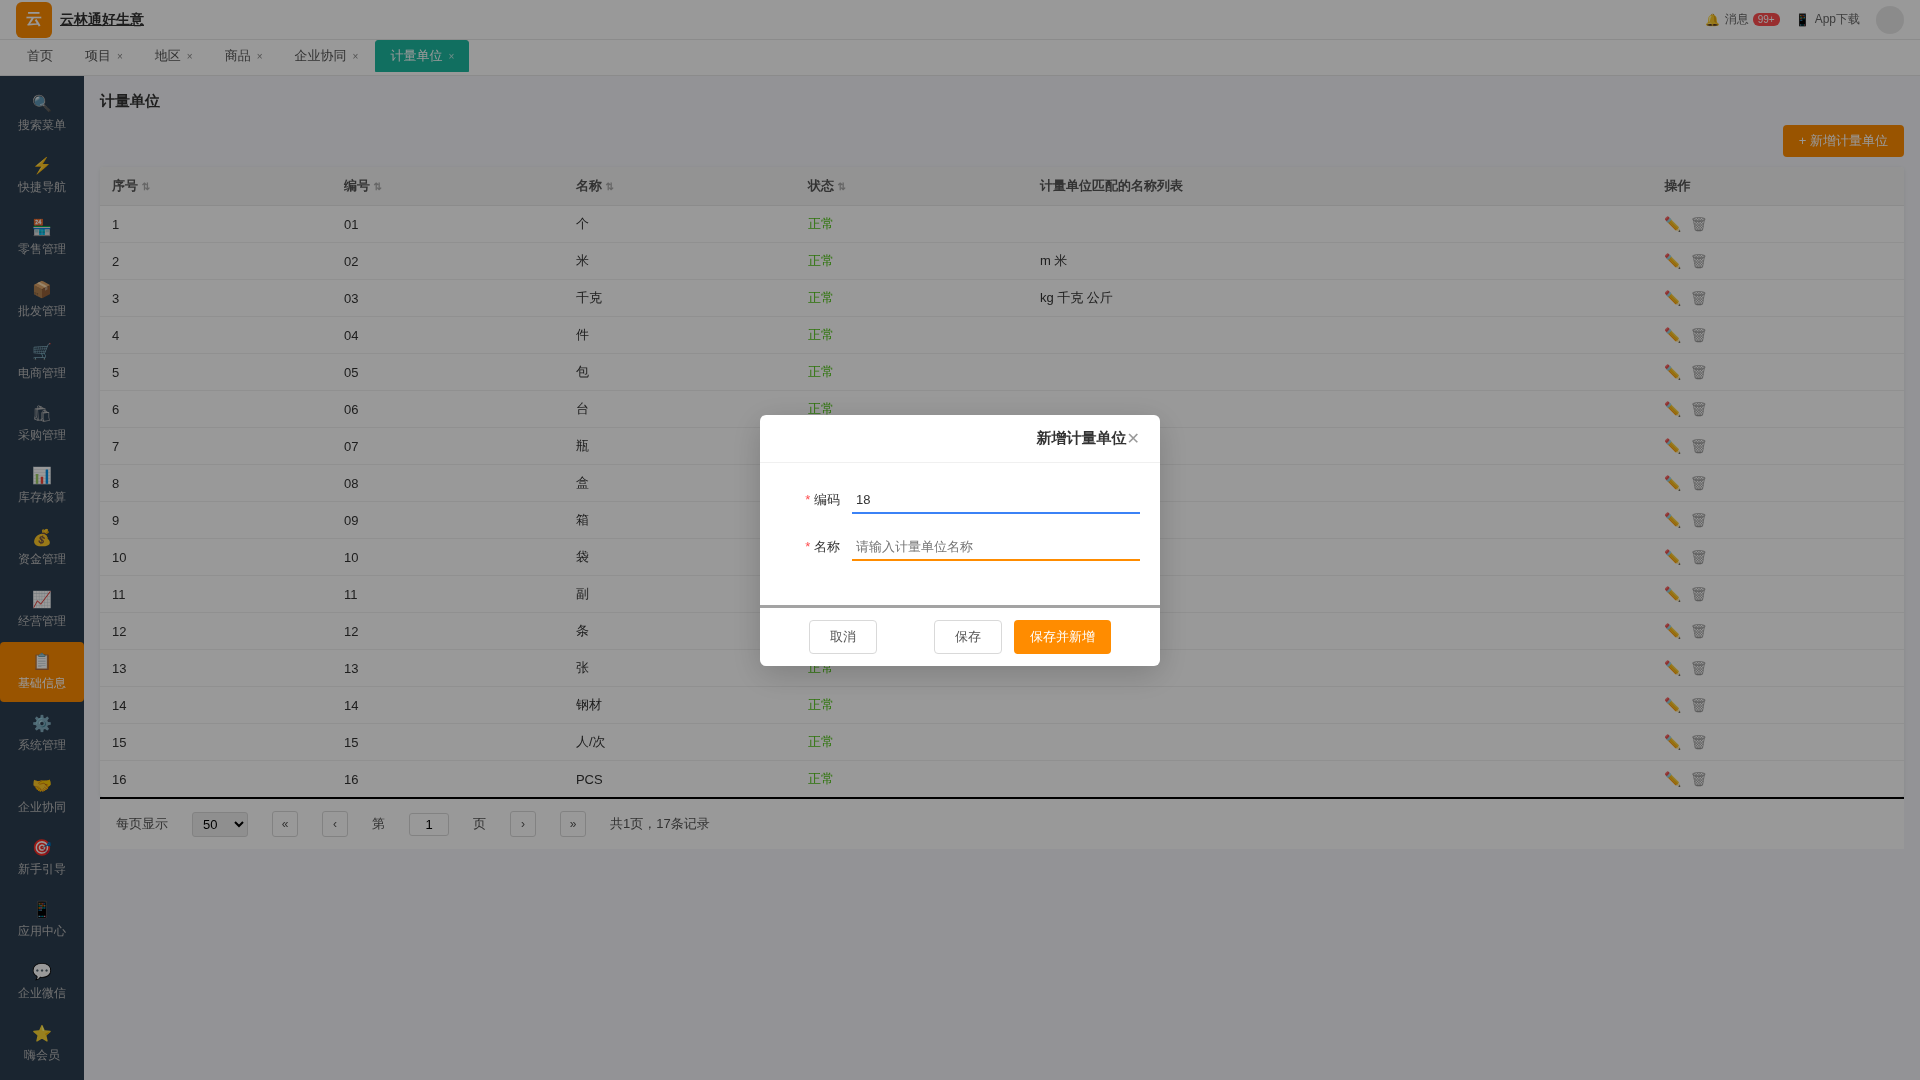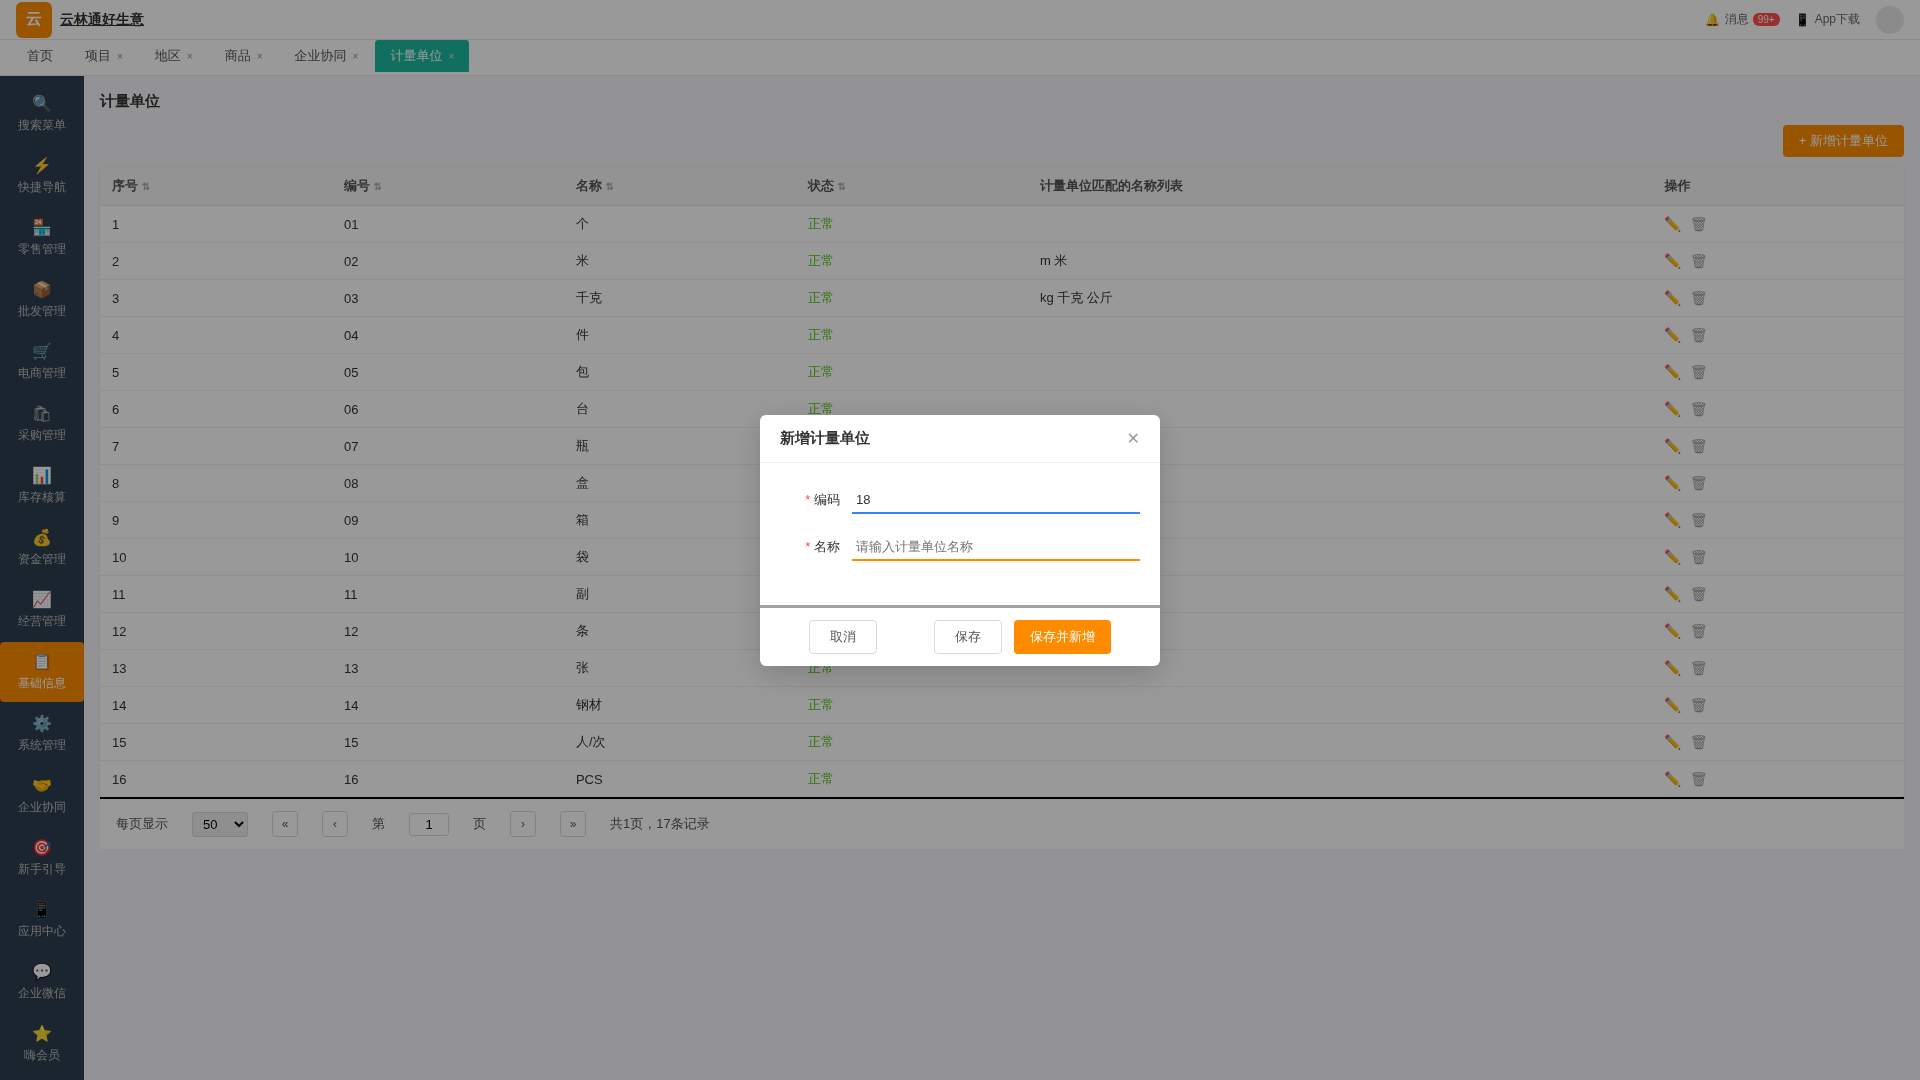--- a/index.html
+++ b/index.html
@@ -52,21 +52,21 @@
 
     
     .pagination { display: flex; align-items: center; padding: 12px 16px; background: #fff; border-top: 2px solid #000000; gap: 24px; font-size: 13px; color: #555; }
     .page-select { border: 1px solid #d9d9d9; border-radius: 3px; padding: 3px 6px; font-size: 13px; }
     .page-btn { width: 26px; height: 26px; display: flex; align-items: center; justify-content: center; border: 1px solid #d9d9d9; border-radius: 3px; cursor: pointer; font-size: 12px; background: #fff; }
     .page-input { width: 40px; border: 1px solid #d9d9d9; border-radius: 3px; text-align: center; padding: 3px; font-size: 13px; }
 
     
     .overlay { position: fixed; top: 0; left: 0; width: 100%; height: 100%; background: rgba(0,0,0,0.4); z-index: 100; display: flex; align-items: center; justify-content: center; }
     .modal { background: #fff; border-radius: 6px; width: 400px; box-shadow: 0 8px 32px rgba(0,0,0,0.18); overflow: hidden; }
-    .modal-header { padding: 14px 20px; border-bottom: 1px solid #f0f0f0; display: flex; align-items: center; justify-content: space-between; }
+    .modal-header { padding: 14px 20px; border-bottom: 1px solid #f0f0f0; display: flex; align-items: center; justify-content: flex-end; }
     .modal-title { font-size: 15px; font-weight: 600; color: #333; }
     .modal-close { cursor: pointer; color: #999; font-size: 16px; }
     .modal-body { padding: 24px 20px; }
     .form-row { display: flex; align-items: center; margin-bottom: 20px; }
     .form-label { width: 60px; text-align: right; margin-right: 12px; font-size: 13px; color: #333; }
     .required-star { color: #ff4d4f; }
     .form-input { flex: 1; border: none; border-bottom: 2px solid #3b82f6; padding: 5px 4px; font-size: 13px; outline: none; color: #333; }
     .form-input.placeholder { color: #bbb; border-bottom-color: #ff8c00; }
     .modal-footer { padding: 12px 20px; border-top: 3px solid #a3a3a3; display: flex; justify-content: center; gap: 12px; }
     .btn-cancel { padding: 7px 20px; border: 1px solid #d9d9d9; background: #fff; color: #555; border-radius: 4px; cursor: pointer; font-size: 13px; }

